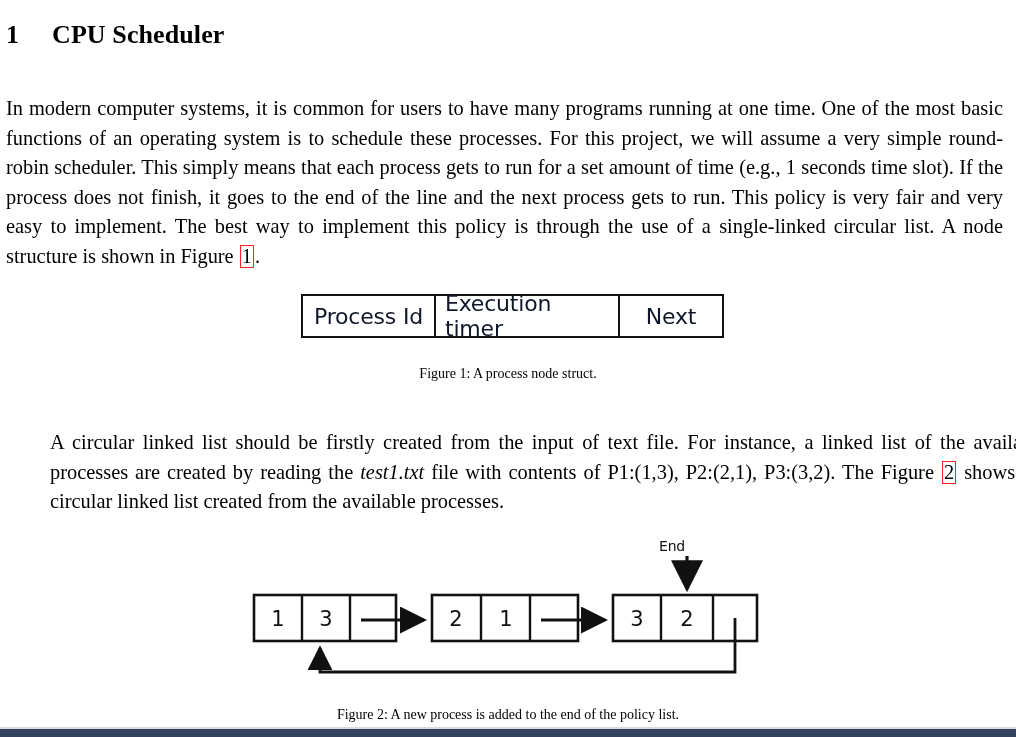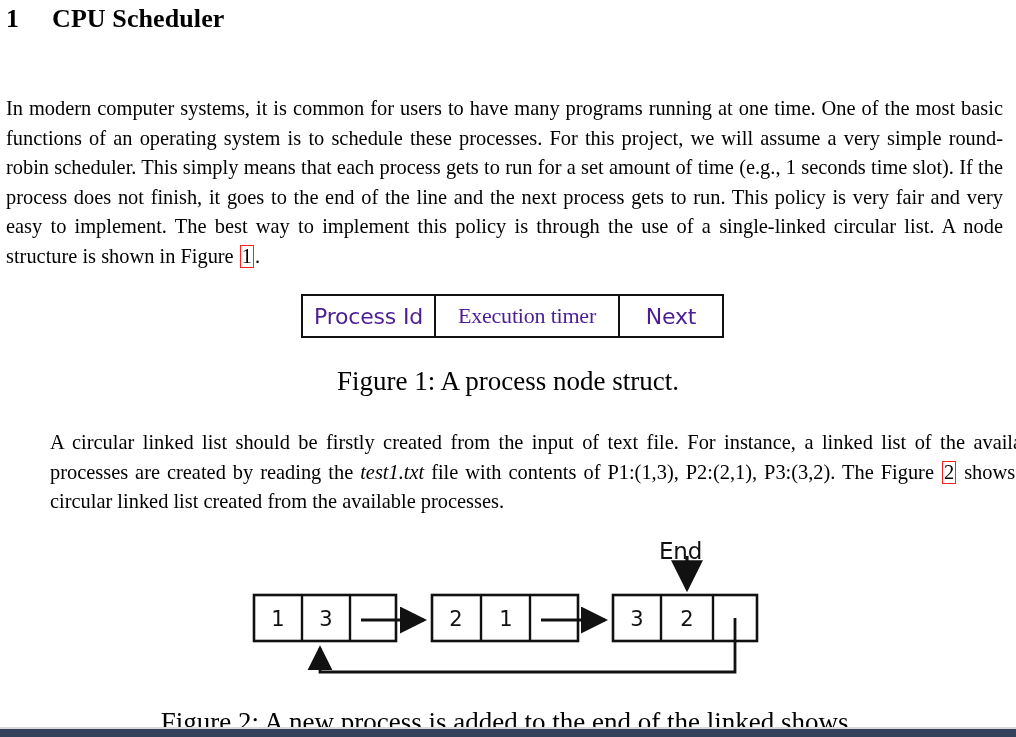--- a/index.html
+++ b/index.html
@@ -21,21 +21,21 @@
     left: 0; top: 0;
     width: 1016px;
     height: 737px;
     background: #ffffff;
   }
 
   
   .section-head {
     position: absolute;
     left: 6px;
-    top: 4px;
+    top: 20px;
     font-size: 26px;
     font-weight: bold;
     letter-spacing: 0.1px;
     white-space: nowrap;
   }
   .section-head .sec-num {
     display: inline-block;
     min-width: 46px;
   }
 
@@ -82,54 +82,54 @@
     box-sizing: border-box;
   }
   .struct-cell {
     font-family: "DejaVu Sans", "Liberation Sans", sans-serif;
     font-size: 22px;
     display: flex;
     align-items: center;
     justify-content: center;
     box-sizing: border-box;
     padding: 0 9px;
-    color: #4c1d95;
+    color: #0f172a;
     letter-spacing: -0.2px;
   }
   .struct-cell + .struct-cell { border-left: 2.2px solid #111111; }
   .sc-0 { width: 131px; }
-  .sc-1 { width: 184px; font-family: Liberation Serif, serif; }
+  .sc-1 { width: 184px; }
   .sc-2 { width: 104px; }
 
   .figcaption {
     position: absolute;
     width: 1016px;
     left: 0;
     text-align: center;
-    font-size: 27px;
+    font-size: 14px;
   }
   .figcaption.fc1 { top: 366px; }
   .figcaption.fc2 { top: 707px; }
 
   
   .ll-figure {
     position: absolute;
     left: 0;
     top: 530px;
     width: 1016px;
     height: 160px;
   }
   .ll-figure svg { display: block; }
 
   .end-label {
     position: absolute;
     left: 659px;
     top: 538px;
     font-family: "DejaVu Sans", "Liberation Sans", sans-serif;
-    font-size: 23px;
+    font-size: 14px;
     color: #111111;
     letter-spacing: -0.2px;
   }
 
   .node-val {
     font-family: "DejaVu Sans", "Liberation Sans", sans-serif;
     font-size: 21px;
     fill: #111111;
     text-anchor: middle;
   }
@@ -223,17 +223,17 @@
       <g>
         <line x1="687" y1="26" x2="687" y2="59" stroke="#111111" stroke-width="3.2" marker-end="url(#arrowD)"></line>
       </g>
 
       <g>
         <path d="M 735 88 L 735 142 L 320 142 L 320 118" fill="none" stroke="#111111" stroke-width="2.8" marker-end="url(#arrowU)"></path>
       </g>
     </svg>
   </div>
 
-  <div class="figcaption fc2">Figure 2: A new process is added to the end of the linked shows.</div>
+  <div class="figcaption fc2">Figure 2: A new process is added to the end of the policy list.</div>
 
   <div class="bottom-bar-line"></div>
   <div class="bottom-bar"></div>
 </div>
 
 </body></html>

